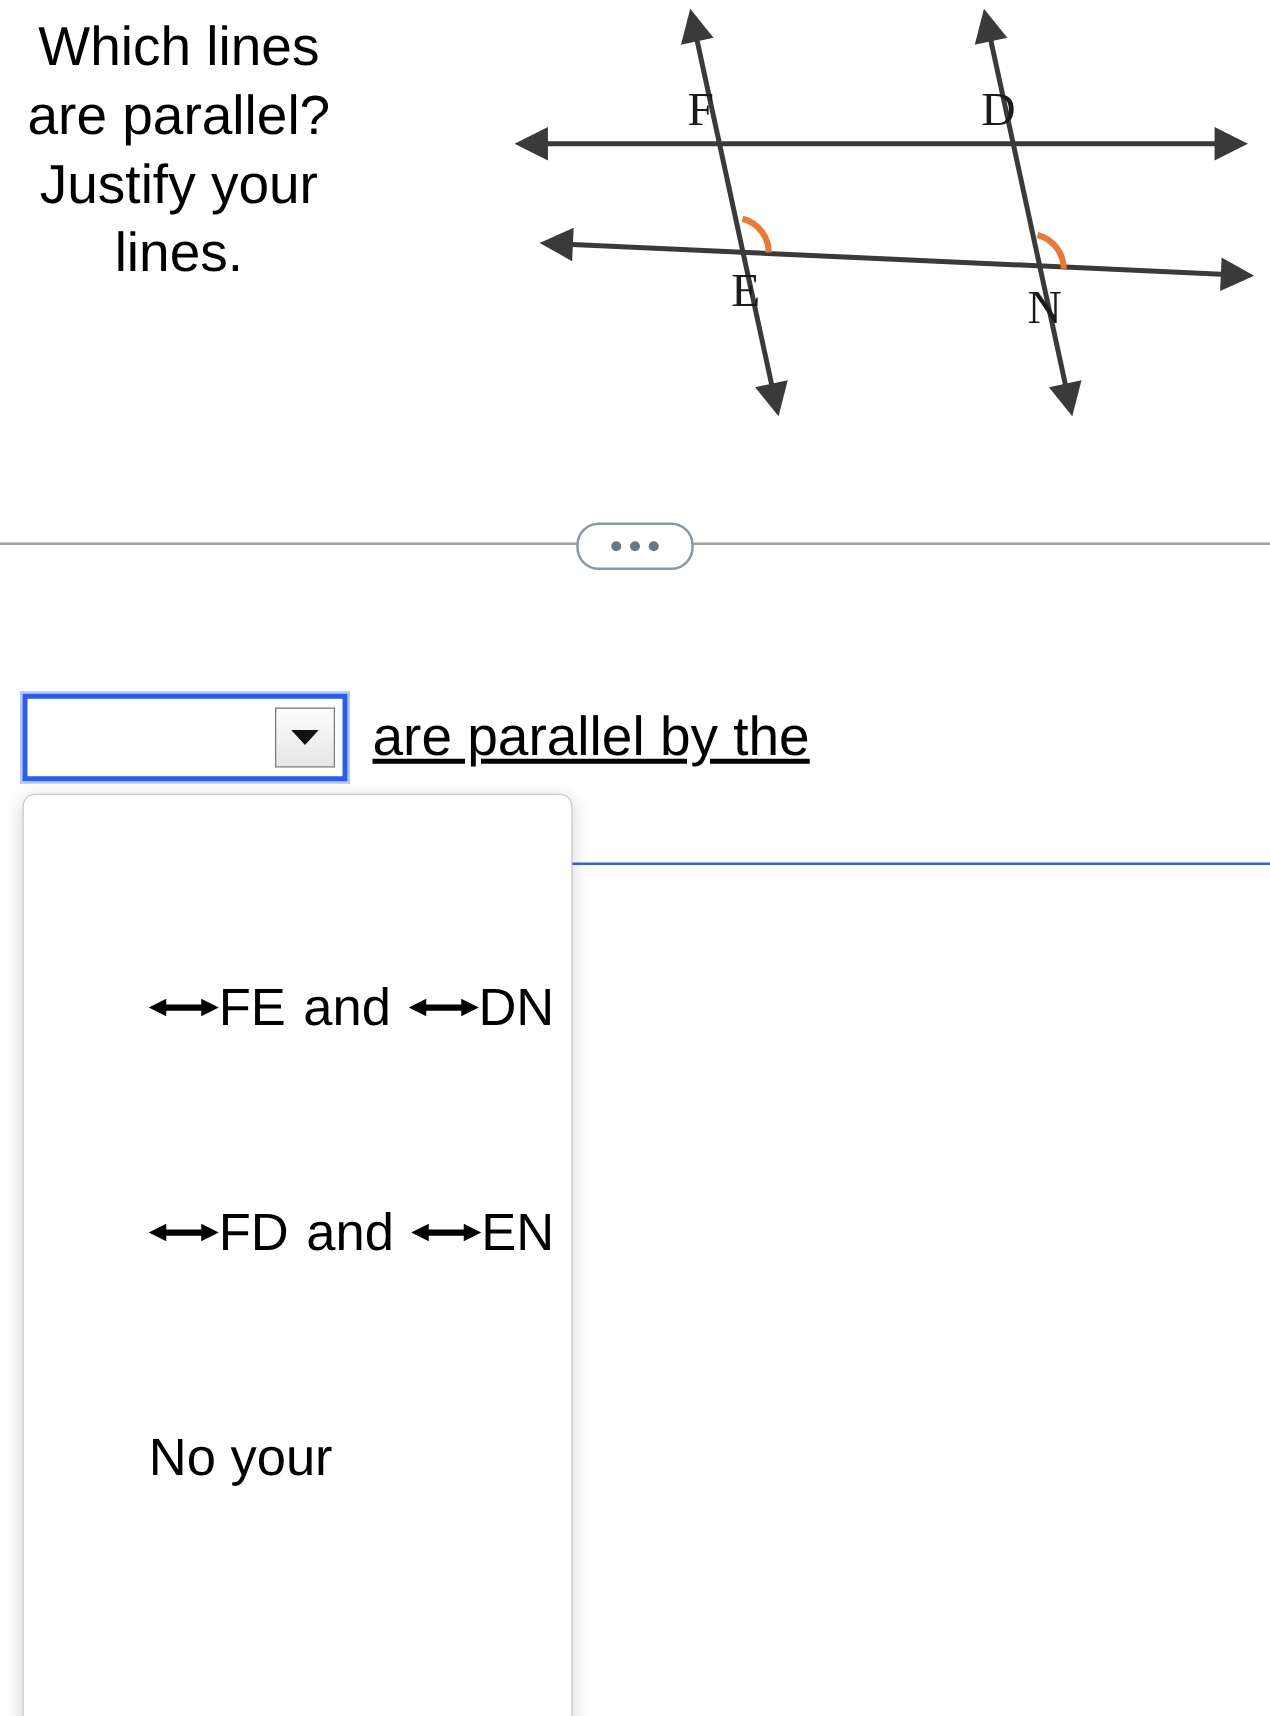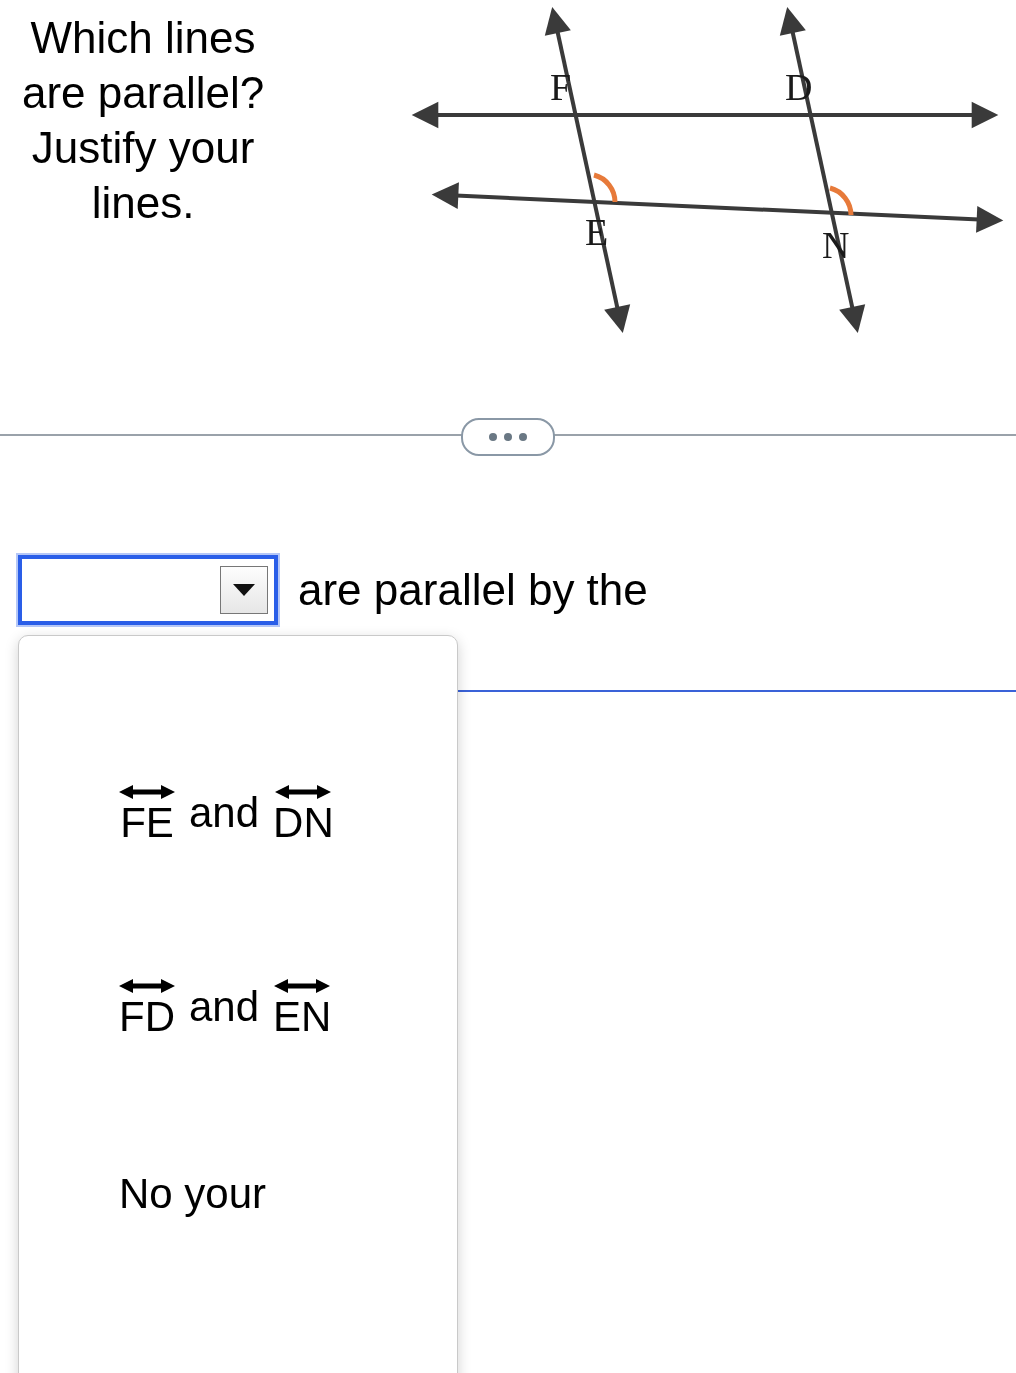--- a/index.html
+++ b/index.html
@@ -71,20 +71,21 @@
   }
 
   .answer-row {
     position: absolute;
     top: 95px;
     left: 18px;
     right: 0;
     display: flex;
     align-items: center;
     font-size: 44px;
+    text-decoration: underline;
   }
 
   .dropdown-box {
     width: 260px;
     height: 70px;
     border: 4px solid #2a5ee8;
     box-shadow: 0 0 0 2px rgba(42,94,232,0.35);
     background: #fff;
     display: flex;
     align-items: center;
@@ -132,21 +133,20 @@
   .dropdown-option {
     font-size: 42px;
     padding: 36px 0 36px 100px;
     cursor: pointer;
     display: flex;
     align-items: center;
     gap: 14px;
   }
   .line-label {
     display: inline-flex;
-    flex-direction: column;
     align-items: center;
     line-height: 1;
   }
   .line-arrow {
     height: 20px;
   }
   .opt-gap { height: 60px; }
 </style>
 </head>
 <body>

